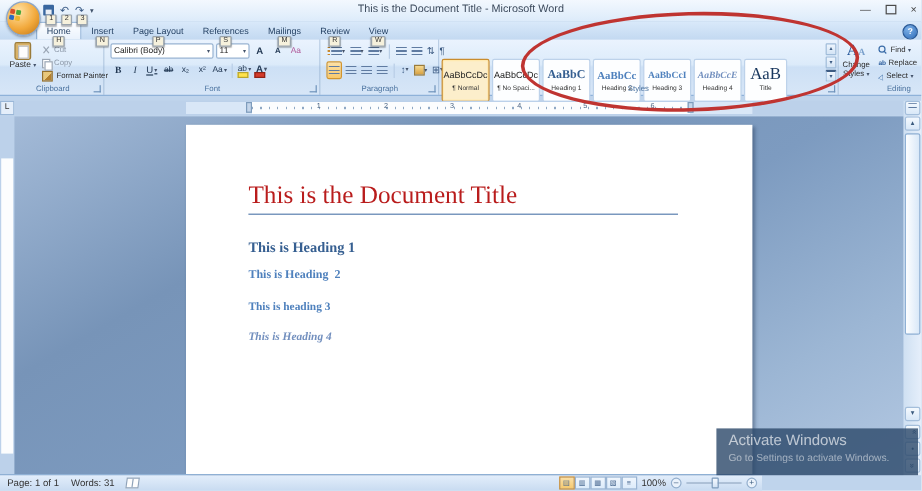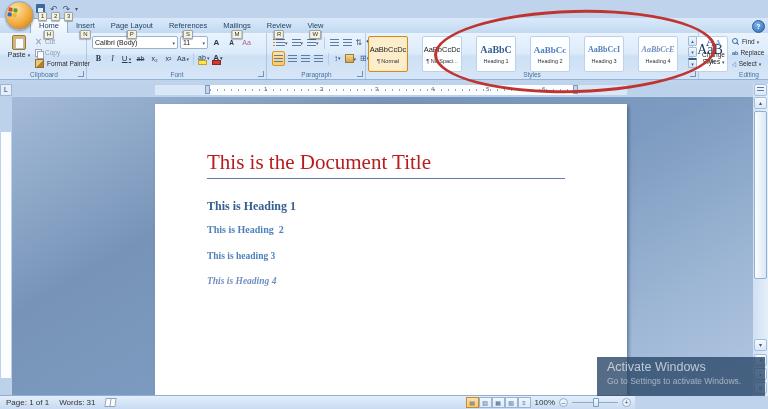--- a/index.html
+++ b/index.html
@@ -89,21 +89,21 @@
   .vsep{width:1px;height:12px;background:#b9cee6;margin:0 2px;}
   
   .para-row1{position:absolute;left:4px;top:3px;display:flex;gap:2px;align-items:center;}
   .para-row2{position:absolute;left:4px;top:18px;display:flex;gap:2px;align-items:center;}
   .lines{width:9px;height:7px;background:repeating-linear-gradient(to bottom,#5f7ba1 0 1px,transparent 1px 3px);}
   .dots{width:2px;height:7px;background:repeating-linear-gradient(to bottom,#c98a2e 0 1px,transparent 1px 3px);margin-right:1px;}
   .pbtn{display:inline-flex;align-items:center;height:13px;padding:0 1px;border-radius:2px;}
   .pbtn.active{background:linear-gradient(#fde2a7,#f9c96b);border:1px solid #d2952e;}
   .pglyph{font-size:8px;color:#3c5b83;line-height:9px;}
   
-  .cards{position:absolute;left:2px;top:3px;display:flex;gap:14px;}
+  .cards{position:absolute;left:2px;top:16px;display:flex;gap:2px;}
   .card{width:38px;height:34px;background:#fdfeff;border:1px solid #bdd2ea;border-radius:2px;
     display:flex;flex-direction:column;align-items:center;justify-content:center;overflow:hidden;}
   .card.selected{border:1px solid #c98c2e;background:#fceecb;box-shadow:inset 0 0 0 1px #ffe9b0;}
   .card .nm{font-size:5.5px;color:#333;margin-top:2px;white-space:nowrap;}
   .prev{font-family:"Liberation Serif",serif;line-height:12px;white-space:nowrap;}
   .prev0,.prev1{font-family:"Liberation Sans",sans-serif;font-size:7.5px;color:#222;}
   .prev2{font-weight:bold;font-size:10px;color:#365F91;}
   .prev3{font-weight:bold;font-size:9px;color:#4F81BD;}
   .prev4{font-weight:bold;font-size:8px;color:#4F81BD;}
   .prev5{font-weight:bold;font-style:italic;font-size:8px;color:#728fbe;}
@@ -182,20 +182,28 @@
   .slider{position:relative;width:46px;height:9px;}
   .slider .track{position:absolute;left:0;right:0;top:4px;height:1px;background:#94a9c2;}
   .slider .thumb{position:absolute;left:21px;top:0;width:6px;height:9px;
     background:linear-gradient(#f5f9fe,#d3e3f4);border:1px solid #7e9cbc;border-radius:1px;box-sizing:border-box;}
 </style>
 </head>
 <body>
 
 <div id="app">
 
+  <div class="abs titlebar">
+    <div class="abs win-title">This is the Document Title - Microsoft Word</div>
+    <div class="abs win-controls">
+      <span>—</span>
+      <span class="max-box"></span>
+      <span>×</span>
+    </div>
+  </div>
 
   <div class="abs office-btn"></div>
   <div class="abs office-flower">
     <i style="background:#d64f2a"></i>
       <i style="background:#4aa73c"></i>
     <i style="background:#2a6bc4"></i>
       <i style="background:#edb42c"></i>
   </div>
   <div class="abs qat">
     <span class="save-ic"></span>

